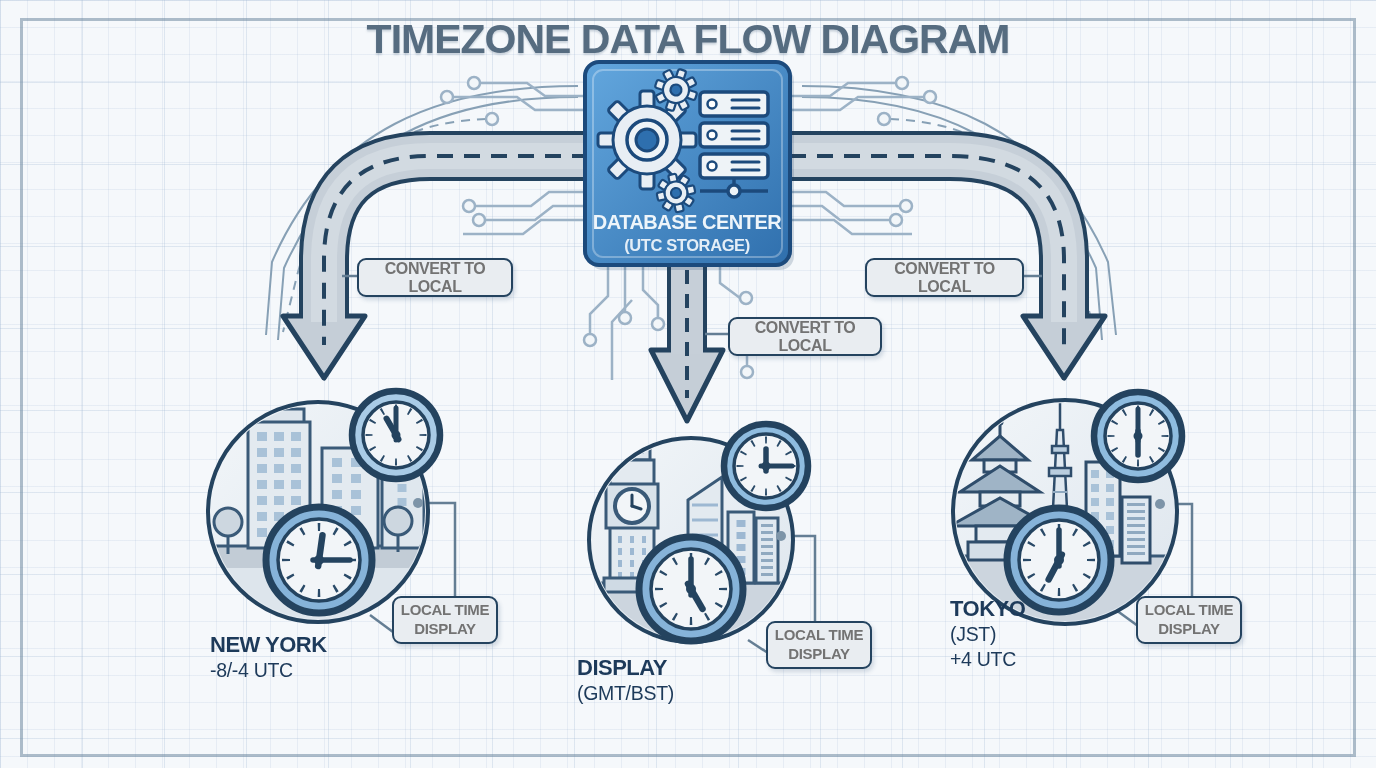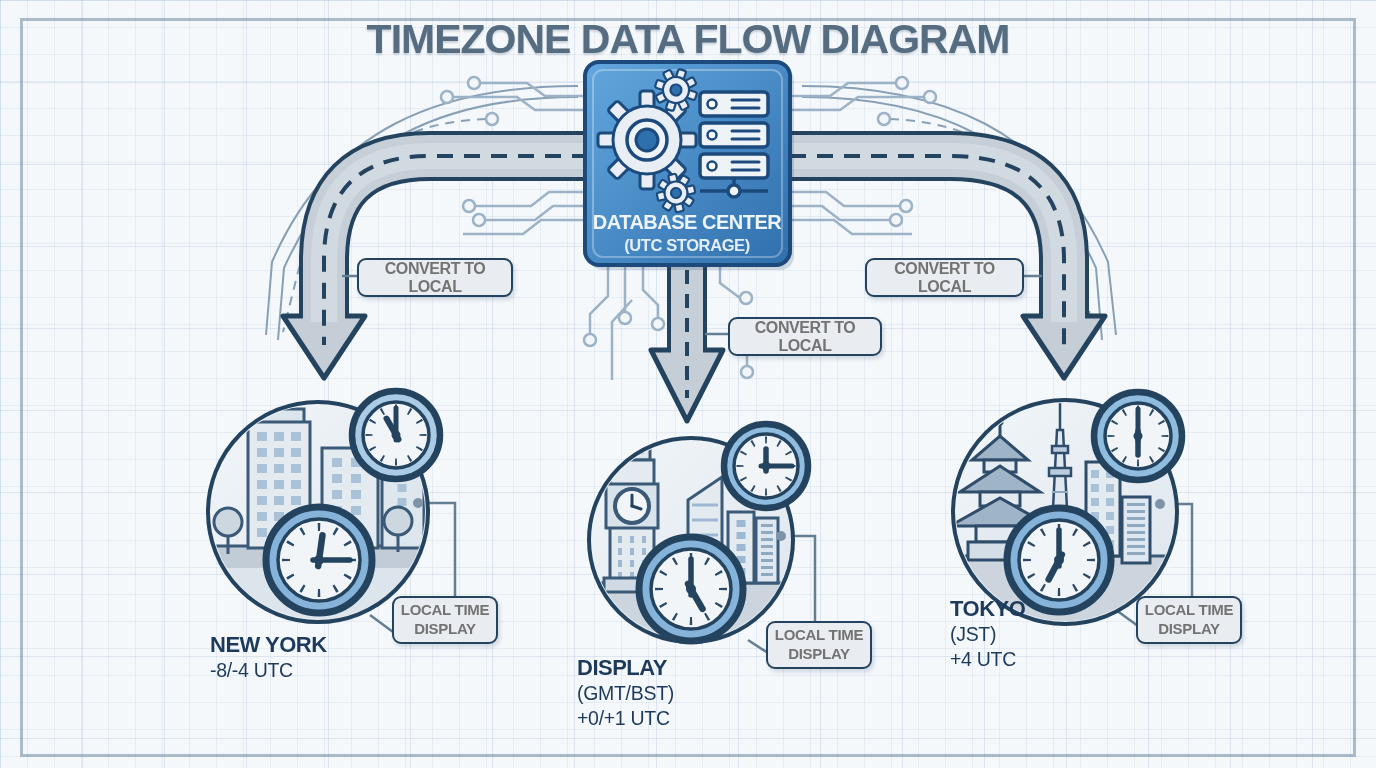--- a/index.html
+++ b/index.html
@@ -374,21 +374,20 @@
 <div class="label-box ltd" style="left:1136px;top:596px;width:102px;height:44px;">LOCAL TIME
 DISPLAY</div>
 
 <div class="city-caption" style="left:210px;top:632px;">
   <div class="city-name">NEW YORK</div>
   <div class="city-sub">-8/-4 UTC</div>
 </div>
 <div class="city-caption" style="left:577px;top:655px;">
   <div class="city-name">DISPLAY</div>
   <div class="city-sub">(GMT/BST)</div>
-  <div class="city-sub">+0/+1 UTC</div>
 </div>
 <div class="city-caption" style="left:950px;top:596px;">
   <div class="city-name">TOKYO</div>
   <div class="city-sub">(JST)</div>
   <div class="city-sub">+4 UTC</div>
 </div>
 
 </div>
 
 </body></html>

